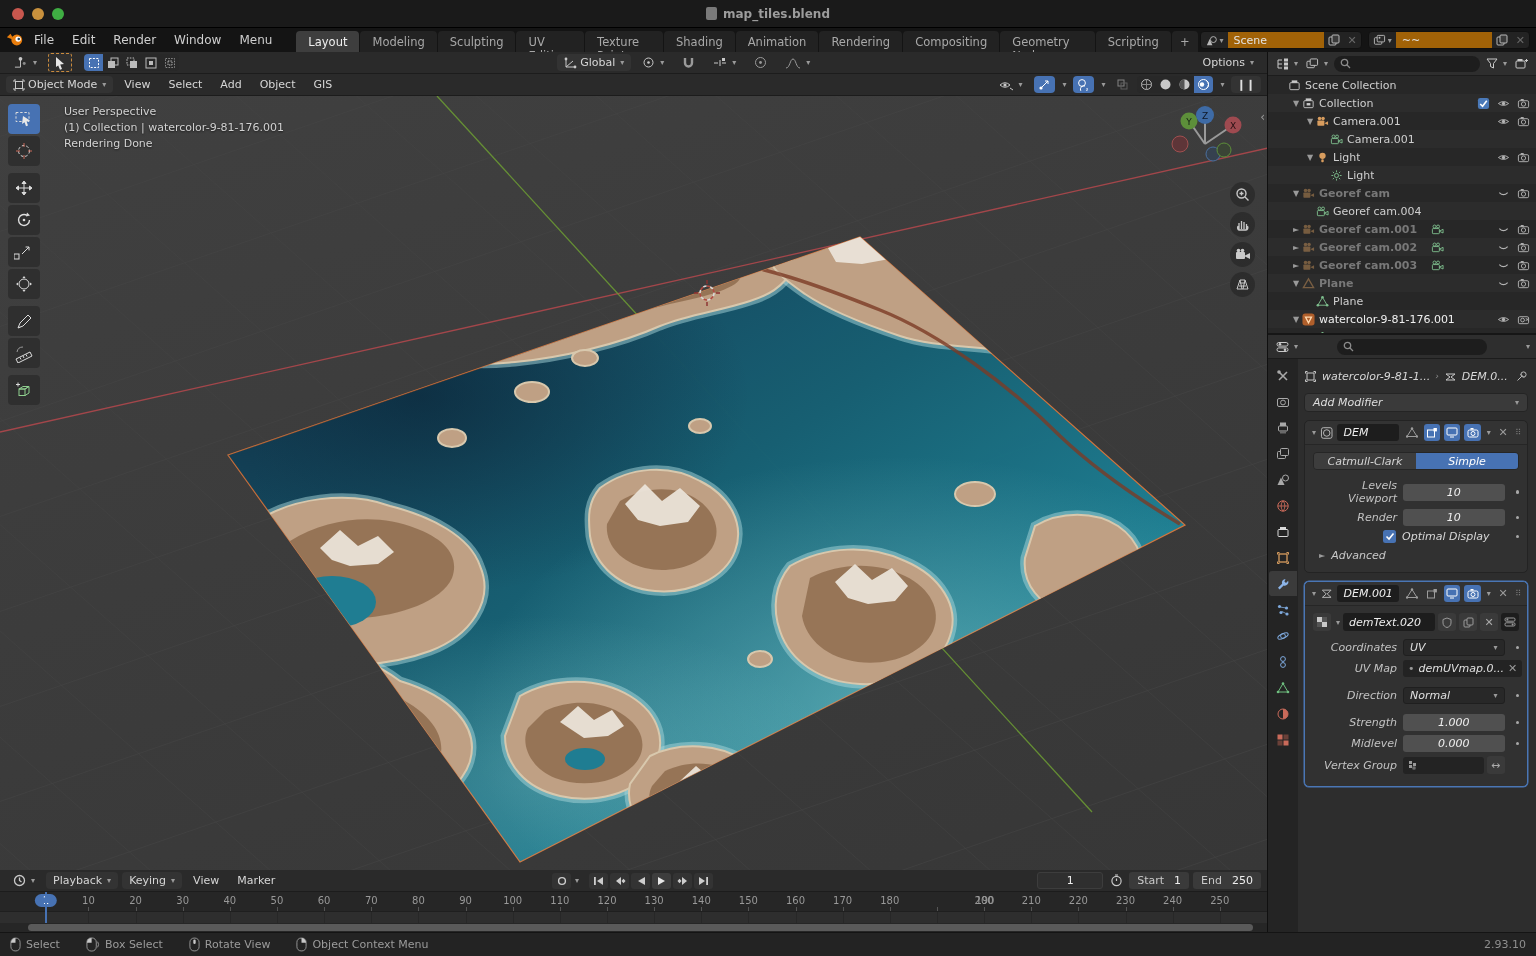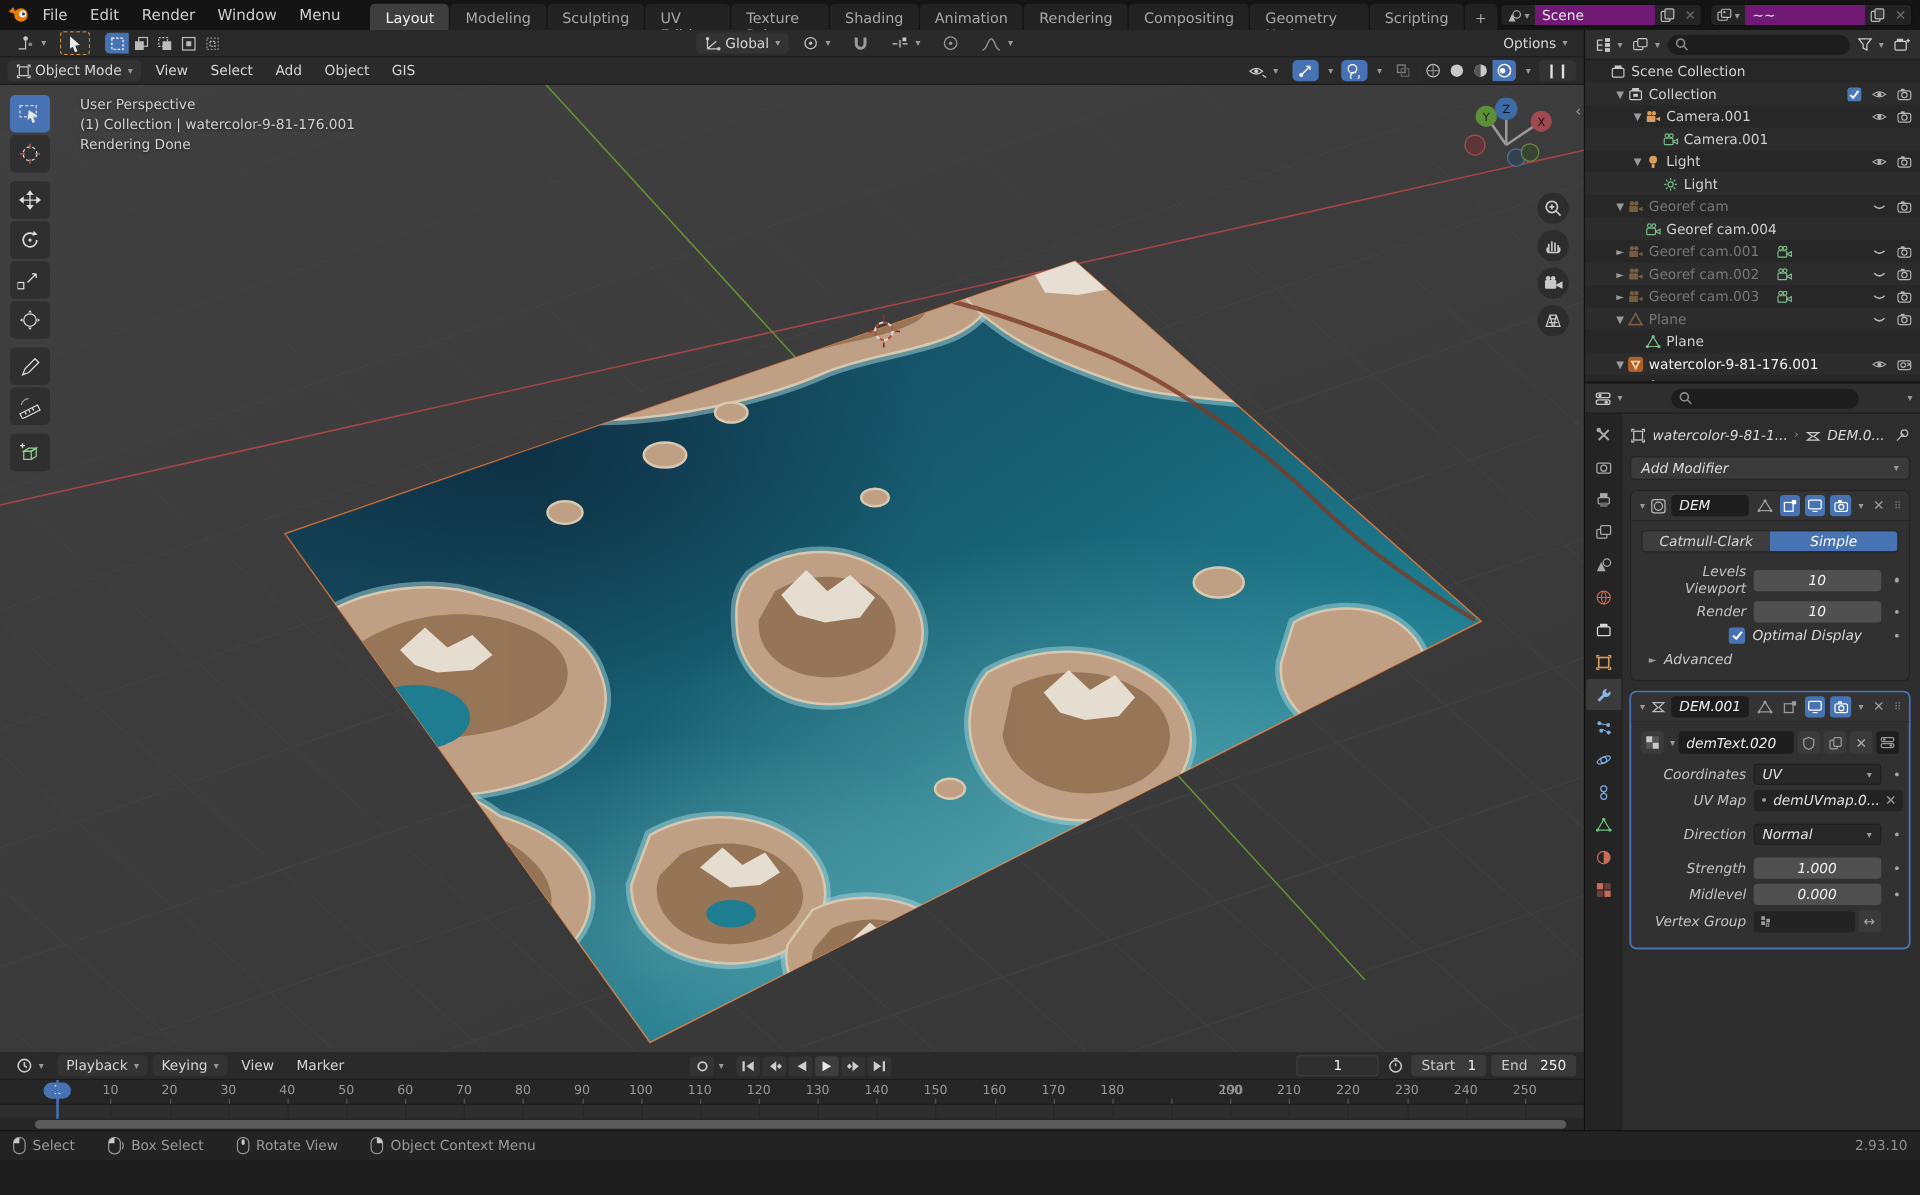--- a/index.html
+++ b/index.html
@@ -22,21 +22,21 @@
   .topbar { height:24px; background:#141414; display:flex; align-items:center; gap:2px; padding:0 6px; }
   .blogo { width:18px; height:16px; flex:0 0 auto; }
   .menu-item { padding:2px 8px; color:#cfcfcf; font-size:12px; border-radius:3px; }
   .tabs { display:flex; align-items:flex-end; gap:1px; margin-left:14px; height:24px; }
   .tab { padding:4px 12px 4px; font-size:11.5px; color:#a8a8a8; background:#222; border-radius:4px 4px 0 0; height:21px; }
   .tab.active { background:#3e3e3e; color:#efefef; }
   .tab.plus { padding:4px 8px; }
   .topbar-right { margin-left:auto; display:flex; align-items:center; gap:6px; }
   .idblock { display:flex; align-items:center; background:#232323; border-radius:4px; height:18px; overflow:hidden; border:1px solid #101010;}
   .idblock .ibtn { padding:0 4px; display:flex; align-items:center; height:100%; color:#bbb; }
-  .idblock .ifield { background:#701a75; min-width:96px; height:100%; display:flex; align-items:center; padding:0 6px; color:#e3e3e3;text-align:right; }
+  .idblock .ifield { background:#a16207; min-width:96px; height:100%; display:flex; align-items:center; padding:0 6px; color:#e3e3e3;text-align:right; }
   .idblock .dim { opacity:.45; }
   .chev { font-size:8px; color:#9a9a9a; margin-left:2px; }
   
   .main { display:flex; height:880px; }
   .leftcol { width:1268px; display:flex; flex-direction:column; border-right:1px solid #101010; }
   .rightcol { width:268px; display:flex; flex-direction:column; }
   
   .hdr { height:22px; background:#2a2a2a; border-bottom:1px solid #1c1c1c; display:flex; align-items:center; padding:0 6px; gap:4px; flex:0 0 auto;}
   .hbtn { display:flex; align-items:center; gap:3px; background:#333; border-radius:4px; padding:1px 7px; color:#d6d6d6; height:17px;}
   .hbtn.flat { background:transparent; }
@@ -60,21 +60,21 @@
   .npanel-toggle { position:absolute; right:2px; top:14px; color:#9a9a9a; font-size:12px; }
   .gizmo { position:absolute; right:14px; top:8px; }
   
   .outliner { height:283px; background:#272727; border-bottom:2px solid #161616; display:flex; flex-direction:column; overflow:hidden;}
   .panelhdr { height:24px; background:#2e2e2e; border-bottom:1px solid #1c1c1c; display:flex; align-items:center; gap:4px; padding:0 6px; flex:0 0 auto;}
   .searchbox { flex:1; height:16px; background:#1d1d1d; border-radius:8px; display:flex; align-items:center; padding:0 6px; gap:4px; color:#888; }
   .otree { flex:1; overflow:hidden; }
   .orow { height:18px; display:flex; align-items:center; padding-right:6px; font-size:11px; color:#cfcfcf; }
   .orow:nth-child(even) { background:#2c2c2c; }
   .orow .lbl { margin-left:4px; white-space:nowrap; overflow:hidden; }
-  .orow.muted .lbl { color:#787878; }
+  .orow.muted .lbl { color:#787878;font-weight:bold; }
   .orow.muted .oicon { opacity:.45; }
   .orow .disc { width:12px; text-align:center; color:#9a9a9a; font-size:8px; flex:0 0 auto;}
   .orow .toggles { margin-left:auto; display:flex; gap:7px; color:#b4b4b4; }
   .c-obj { color:#d79c5e; } .c-data { color:#7dbd8c; } .c-plain { color:#c9c9c9; }
   
   .props { flex:1; display:flex; flex-direction:column; background:#2d2d2d; overflow:hidden;}
   .propbody { flex:1; display:flex; overflow:hidden;font-style:italic;}
   .ptabs { width:30px; background:#242424; display:flex; flex-direction:column; align-items:center; padding-top:4px; gap:1px; }
   .ptab { width:28px; height:25px; display:flex; align-items:center; justify-content:center; border-radius:3px 0 0 3px; }
   .ptab.active { background:#3b3b3b; }
@@ -132,20 +132,31 @@
   .statusbar { height:24px; background:#232323; border-top:1px solid #141414; display:flex; align-items:center; padding:0 10px; gap:26px; color:#9b9b9b; }
   .hint { display:flex; align-items:center; gap:5px; }
   .version { margin-left:auto; color:#8f8f8f; }
   .ic { display:block; }
 </style>
 </head>
 <body>
 
 <div class="app">
 
+  <div class="titlebar">
+    <div class="lights">
+      <span class="light r"></span>
+      <span class="light y"></span>
+      <span class="light g"></span>
+    </div>
+    <div class="wintitle">
+      <span class="docicon"></span>
+      <span>map_tiles.blend</span>
+    </div>
+  </div>
 
   <div class="topbar">
     <svg class="blogo" viewBox="0 0 20 16">
       <path d="M1,5 L9,8 L5,1 Z" fill="#e87d0d"></path>
       <circle cx="12" cy="8" r="6" fill="#e87d0d"></circle>
       <circle cx="13.5" cy="7" r="3" fill="#fff"></circle>
       <circle cx="14.2" cy="7" r="1.4" fill="#2a4b66"></circle>
     </svg>
     <span class="menu-item">File</span>
     <span class="menu-item">Edit</span>

